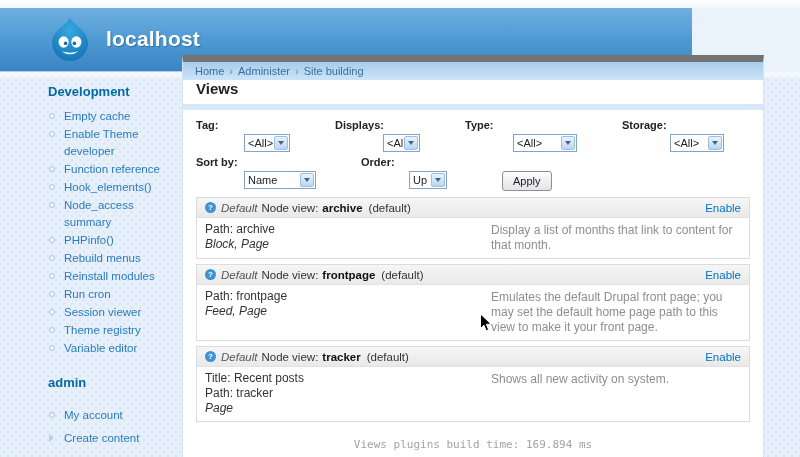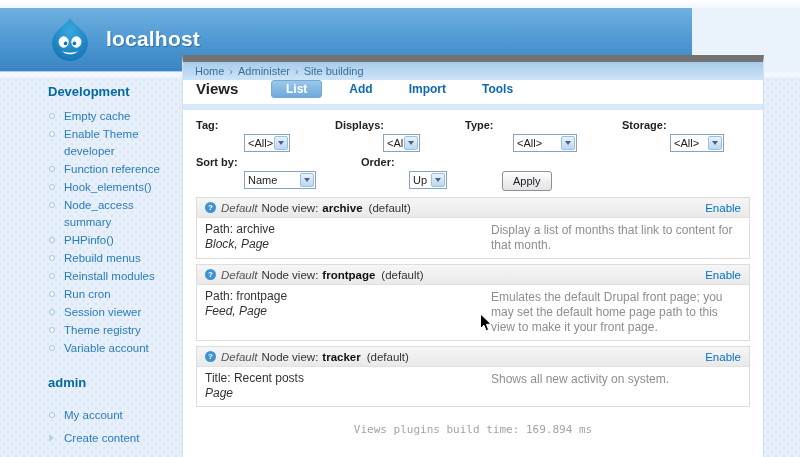--- a/index.html
+++ b/index.html
@@ -141,21 +141,21 @@
     <li><span class="bullet circle"></span><a href="#">Enable Theme developer</a></li>
     <li><span class="bullet circle"></span><a href="#">Function reference</a></li>
     <li><span class="bullet circle"></span><a href="#">Hook_elements()</a></li>
     <li><span class="bullet circle"></span><a href="#">Node_access summary</a></li>
     <li><span class="bullet circle"></span><a href="#">PHPinfo()</a></li>
     <li><span class="bullet circle"></span><a href="#">Rebuild menus</a></li>
     <li><span class="bullet circle"></span><a href="#">Reinstall modules</a></li>
     <li><span class="bullet circle"></span><a href="#">Run cron</a></li>
     <li><span class="bullet circle"></span><a href="#">Session viewer</a></li>
     <li><span class="bullet circle"></span><a href="#">Theme registry</a></li>
-    <li><span class="bullet circle"></span><a href="#">Variable account</a></li>
+    <li><span class="bullet circle"></span><a href="#">Variable editor</a></li>
   </ul>
   <div class="section-admin">
     <div class="side-title">admin</div>
     <ul class="side-list menu-admin">
       <li><span class="bullet circle"></span><a href="#">My account</a></li>
       <li><span class="bullet collapsed"></span><a href="#">Create content</a></li>
       <li><a href="#">Administer</a></li>
 
     </ul>
   </div>
@@ -166,26 +166,20 @@
     <a href="#">Home</a>
     <span class="crumb-sep">›</span>
     <a href="#">Administer</a>
     <span class="crumb-sep">›</span>
     <a href="#">Site building</a>
   </div>
 
   <div class="content">
     <div class="title-row">
       <div class="page-title">Views</div>
-      <div class="tabs">
-        <a href="#" class="tab active">List</a>
-        <a href="#" class="tab">Add</a>
-        <a href="#" class="tab">Import</a>
-        <a href="#" class="tab">Tools</a>
-      </div>
     </div>
     <div class="tab-strip"></div>
 
     <div class="filters">
       <div class="filter-row">
         <div class="fgroup">
           <div class="flabel">Tag:</div>
           <div class="selectbox w-tag">
             <span class="val">&lt;All&gt;</span>
             <span class="arrow-box">
@@ -287,20 +281,21 @@
           <span class="help-icon">?</span>
           <span class="vtype">Default</span>
           <span class="vkind">Node view:</span>
           <span class="vname">tracker</span>
           <span class="vsuffix">(default)</span>
           <a href="#" class="enable-link">Enable</a>
         </div>
         <div class="view-body">
           <div class="view-details">
             <div>Title: Recent posts</div>
+            <div>Path: tracker</div>
             <div class="view-displays">Page</div>
           </div>
           <div class="view-desc">Shows all new activity on system.</div>
         </div>
       </div>
 
     </div>
 
     <div class="build-times">
       <div>Views plugins build time: 169.894 ms</div>

